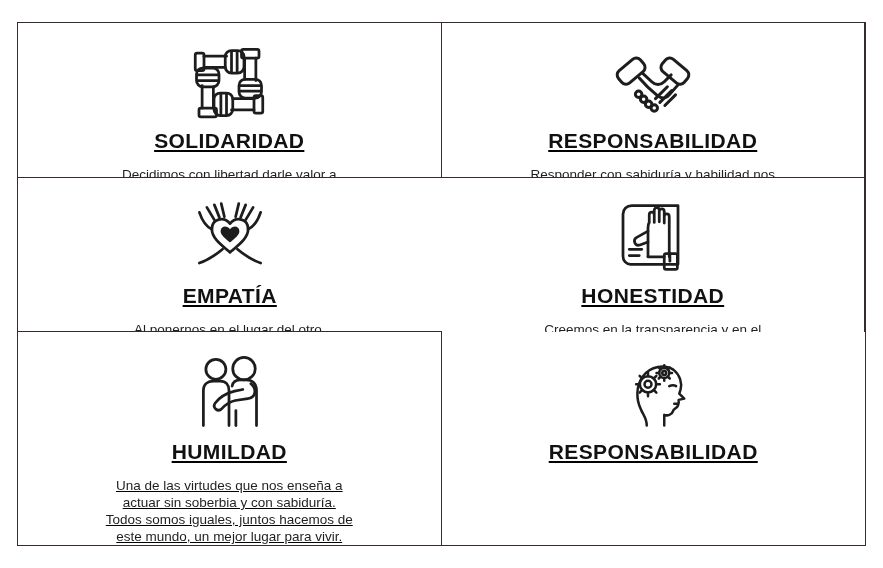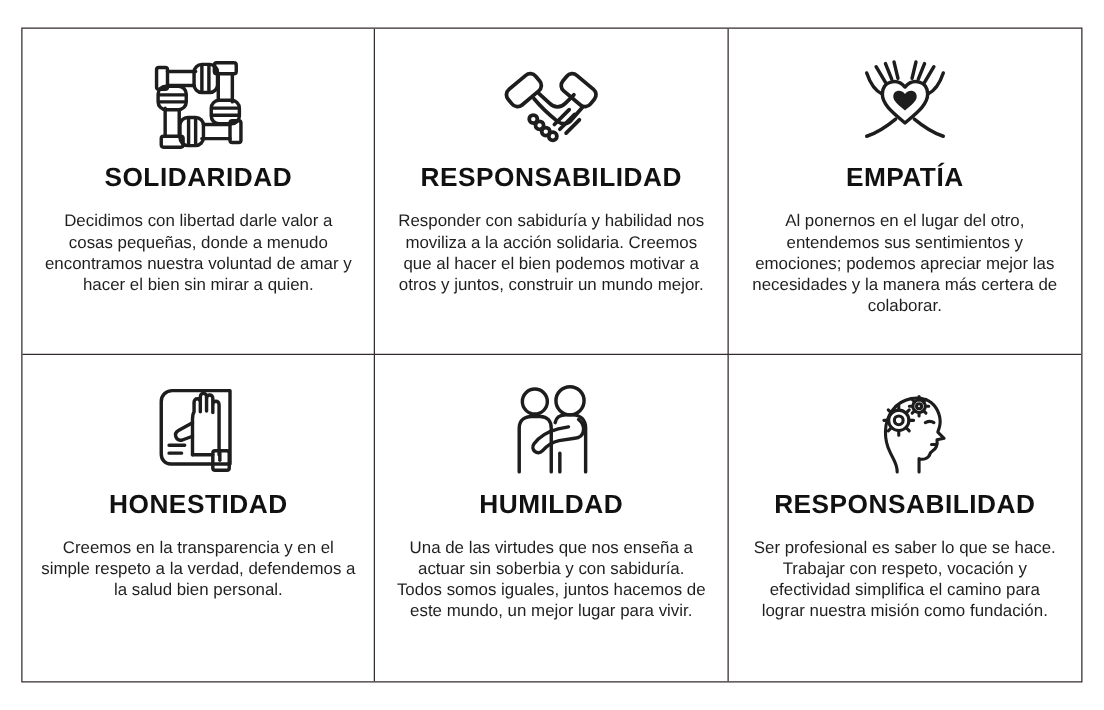--- a/index.html
+++ b/index.html
@@ -7,25 +7,26 @@
     width: 883px; height: 568px;
     background: #ffffff;
     font-family: "Liberation Sans", "DejaVu Sans", sans-serif;
     overflow: hidden;
   }
   .page { position: relative; width: 883px; height: 568px; background: #fff; }
   .values-grid {
     position: absolute; left: 17px; top: 22px;
     width: 849px; height: 524px;
     display: grid;
-    grid-template-columns: repeat(3, 1fr);
+    grid-template-columns: repeat(2, 1fr);
     grid-template-rows: 1fr 1fr;
     border: 1px solid #352b2f;
     box-sizing: border-box;
     background: #fff;
+    text-decoration: underline;
   }
   .cell {
     border-right: 1px solid #352b2f;
     border-bottom: 1px solid #352b2f;
     display: flex; flex-direction: column; align-items: center;
     text-align: center;
     padding: 20px 14px 0 14px;
     box-sizing: border-box;
     overflow: hidden;
   }
@@ -147,17 +148,16 @@
           <path d="M49 40.5 L51.5 40.5"></path>
           <circle cx="28" cy="25" r="6.5"></circle>
           <circle cx="28" cy="25" r="2.8"></circle>
           <path d="M34.5 25 L37.5 25 M32.6 20.4 L34.7 18.3 M28 18.5 L28 15.5 M23.4 20.4 L21.3 18.3 M21.5 25 L18.5 25 M23.4 29.6 L21.3 31.7 M28 31.5 L28 34.5 M32.6 29.6 L34.7 31.7"></path>
           <circle cx="41" cy="16" r="4"></circle>
           <circle cx="41" cy="16" r="1.6"></circle>
           <path d="M45 16 L47.2 16 M43.8 13.2 L45.4 11.6 M41 12 L41 9.8 M38.2 13.2 L36.6 11.6 M37 16 L34.8 16 M38.2 18.8 L36.6 20.4 M41 20 L41 22.2 M43.8 18.8 L45.4 20.4"></path>
         </svg>
       </div>
       <h2 class="value-title">RESPONSABILIDAD</h2>
-      <p class="value-desc">Ser profesional es saber lo que se hace. Trabajar con respeto, vocación y efectividad simplifica el camino para lograr nuestra misión como fundación.</p>
     </section>
 
   </div>
 </div>
 
 </body></html>

